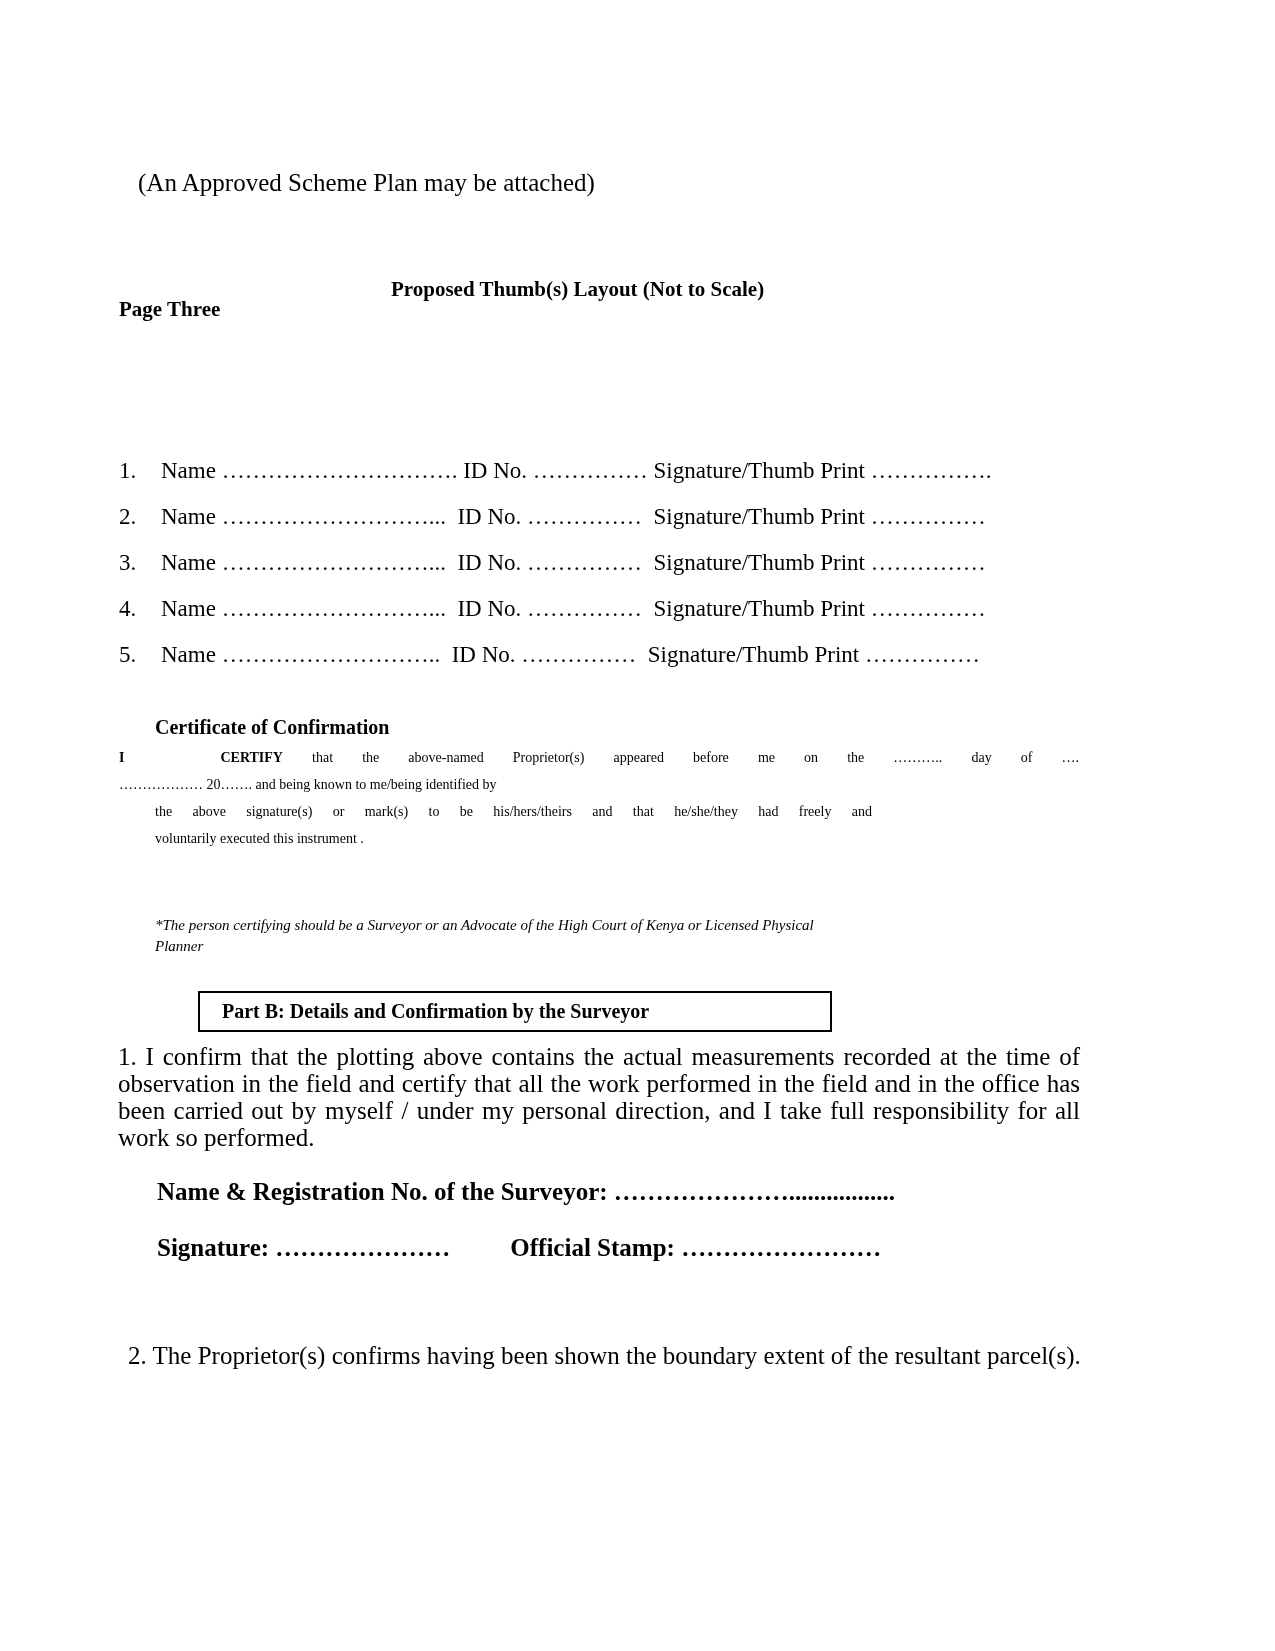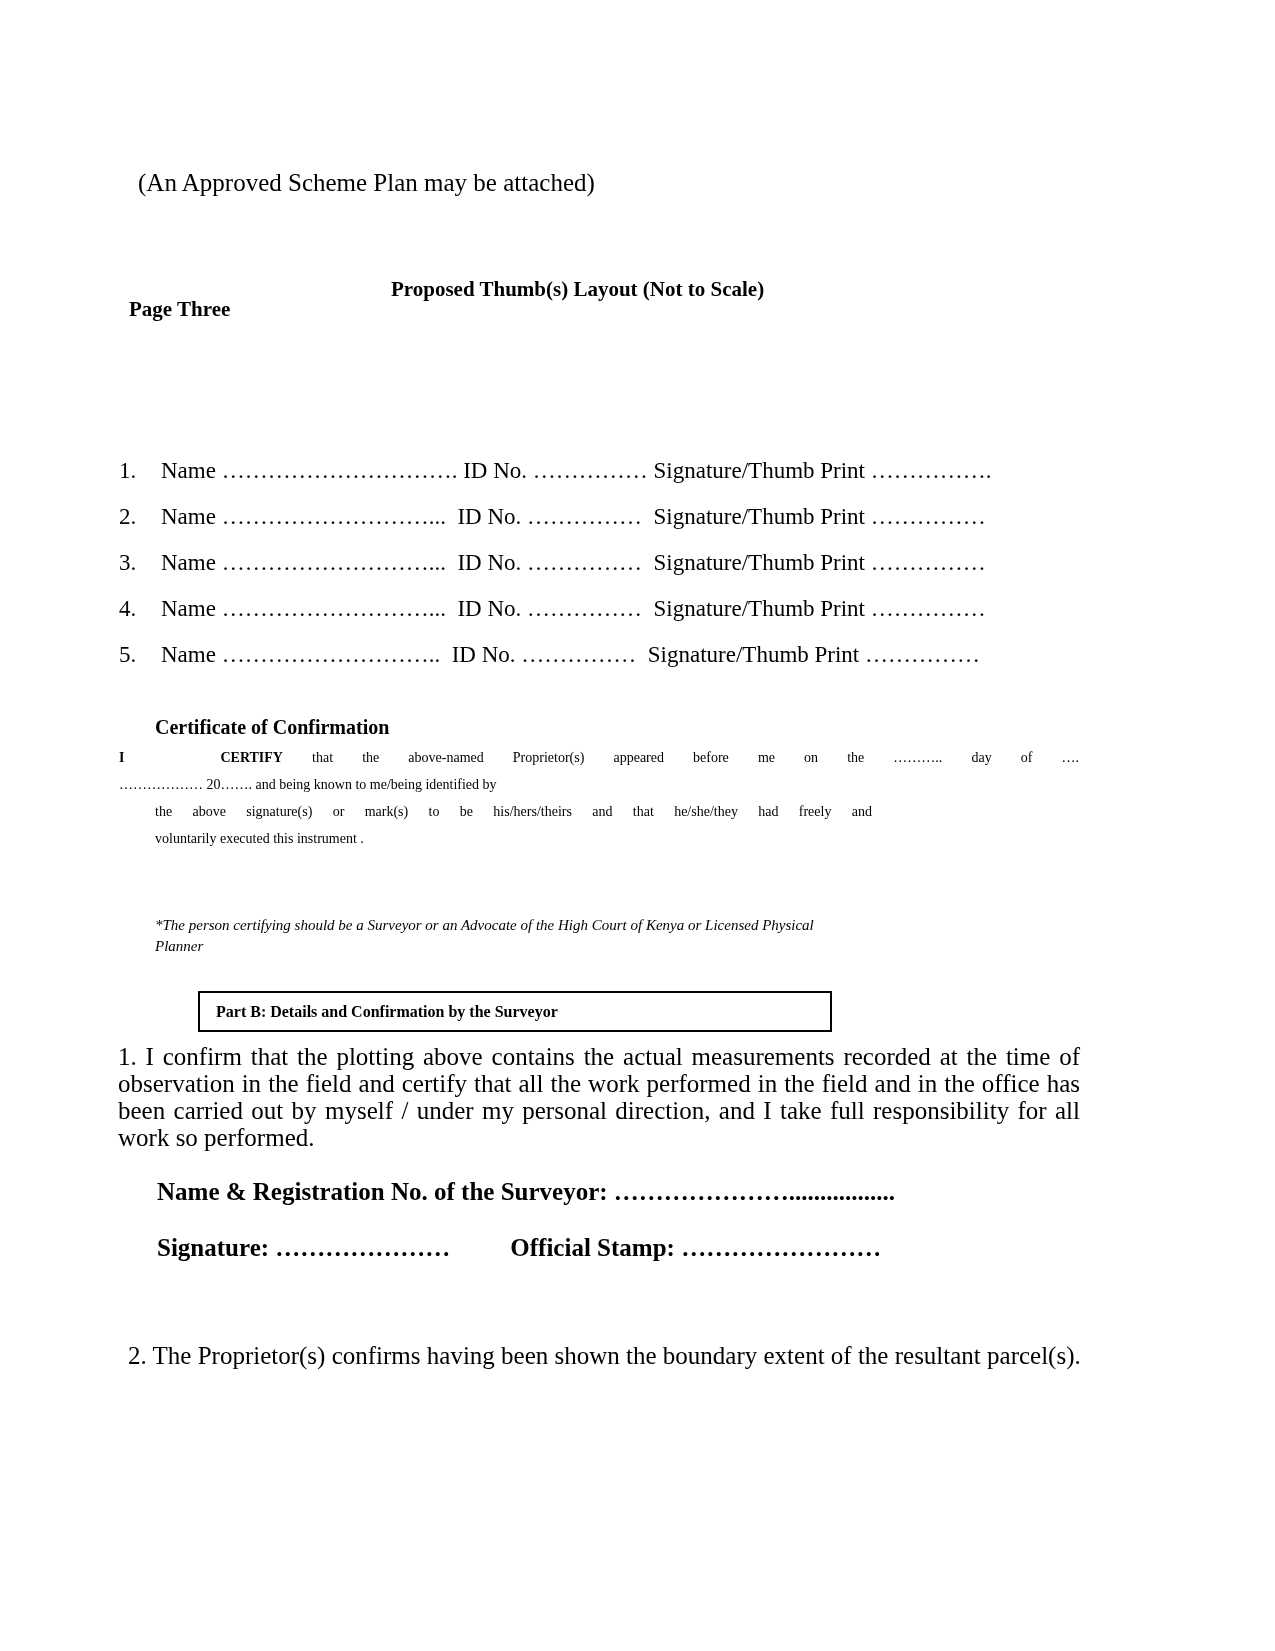--- a/index.html
+++ b/index.html
@@ -29,21 +29,21 @@
     white-space: nowrap;
   }
   .plot-layout-title {
     left: 391px;
     top: 277px;
     font-size: 21px;
     font-weight: bold;
     white-space: nowrap;
   }
   .page-label {
-    left: 129px;
+    left: 119px;
     top: 297px;
     font-size: 21px;
     font-weight: bold;
     white-space: nowrap;
   }
 
   
   .signatory-list {
     left: 119px;
     top: 458px;
@@ -126,22 +126,22 @@
     left: 198px;
     top: 991px;
     width: 634px;
     height: 41px;
     border: 2px solid #000000;
     display: flex;
     align-items: center;
     box-sizing: border-box;
   }
   .partb-label {
-    padding-left: 16px;
-    font-size: 16px;
+    padding-left: 22px;
+    font-size: 20px;
     font-weight: bold;
     white-space: nowrap;
   }
 
   
   .confirm-para {
     left: 118px;
     top: 1043px;
     width: 962px;
     font-size: 25px;

